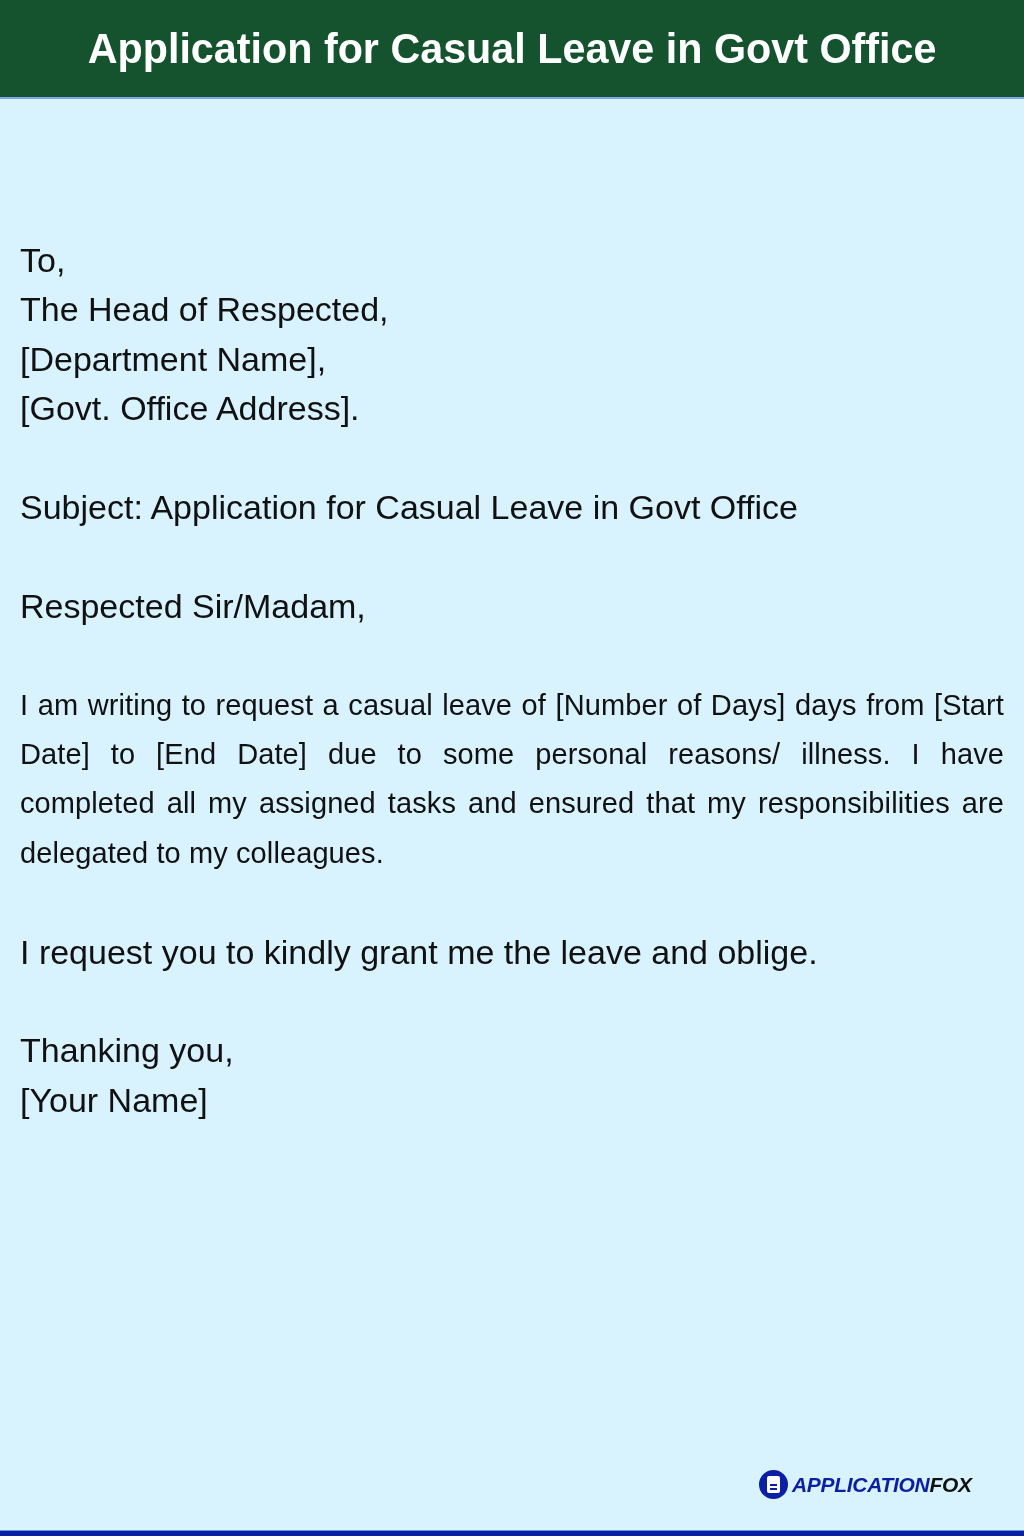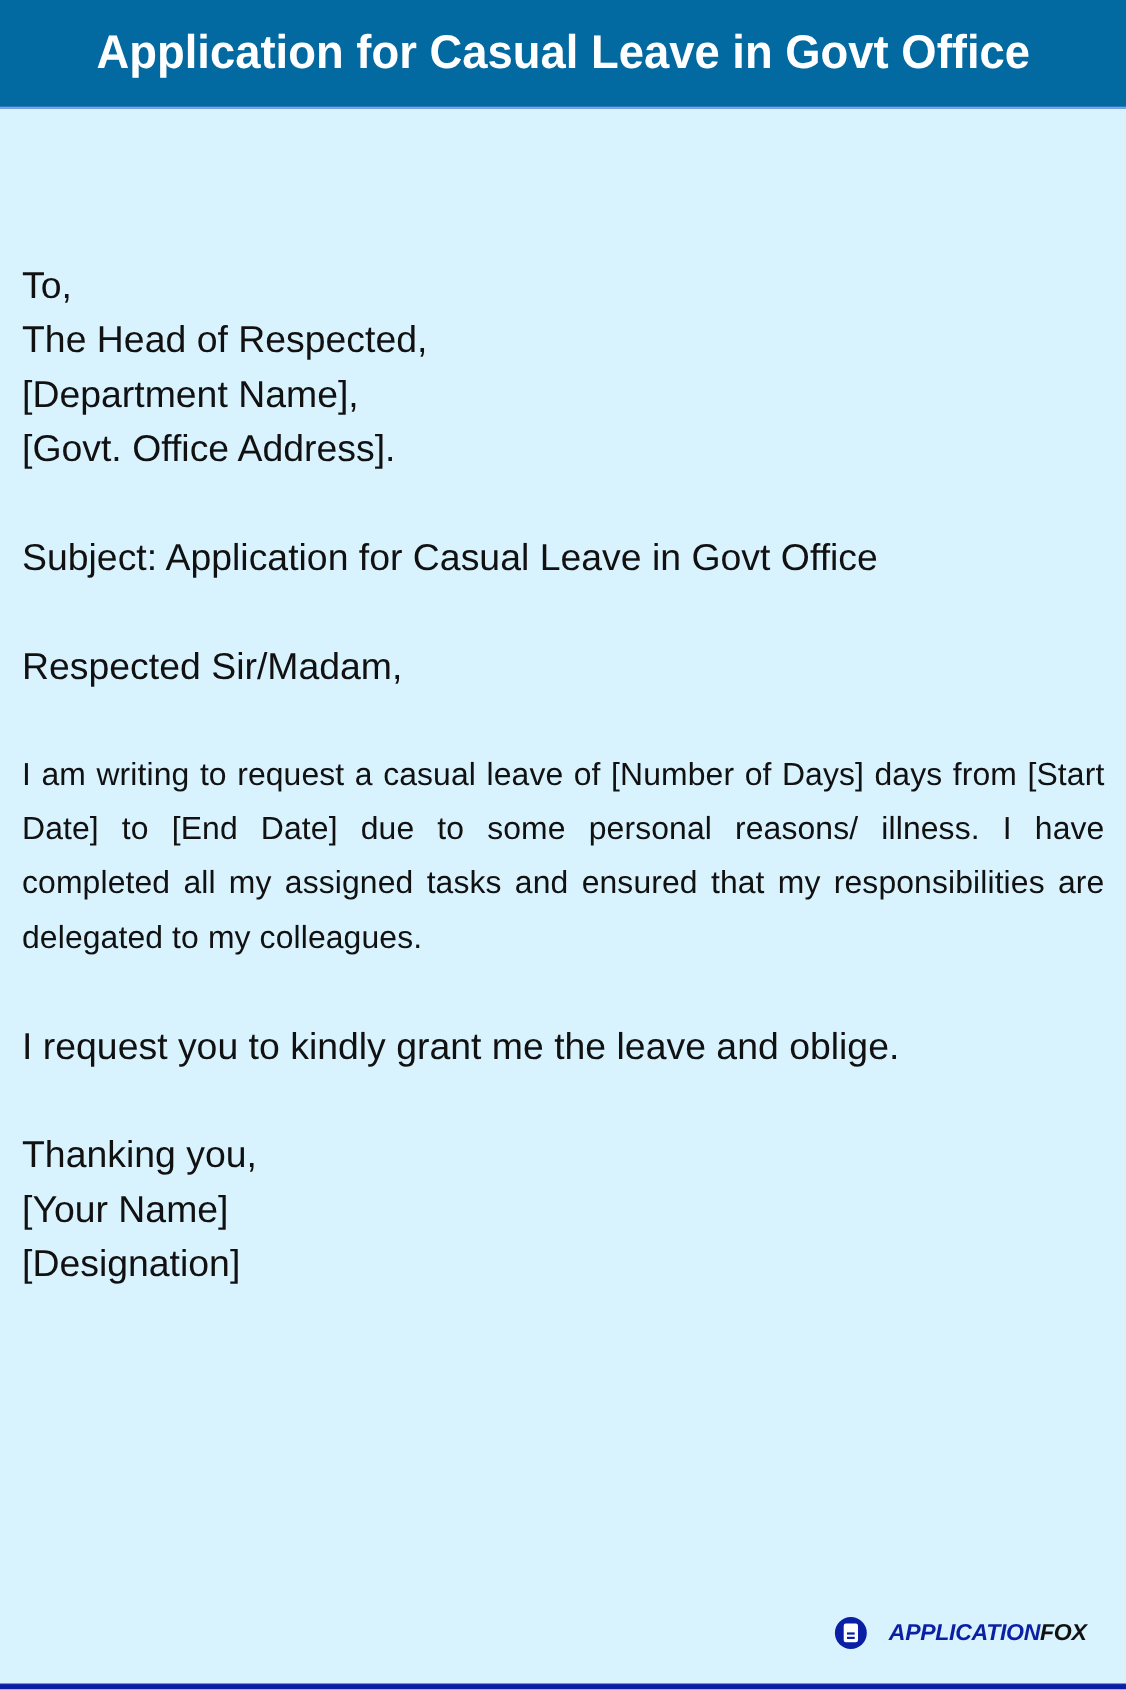--- a/index.html
+++ b/index.html
@@ -13,21 +13,21 @@
       position: relative;
       overflow: hidden;
       font-family: "Liberation Sans", "DejaVu Sans", sans-serif;
       color: #111111;
     }
     .header {
       position: absolute;
       left: 0; top: 0;
       width: 1024px;
       height: 97px;
-      background: #0369a1;
+      background: #14532d;
       border-bottom: 2px solid #7fa5e8;
       display: flex;
       align-items: center;
       justify-content: center;
     }
     .header-title {
       color: #ffffff;
       font-family: "Liberation Sans", sans-serif;
       font-weight: bold;
       font-size: 43px;
@@ -67,21 +67,21 @@
       height: 5px;
       background: #0a1fa3;
       border-top: 1px solid #6f96de;
     }
     .brand {
       position: absolute;
       left: 759px;
       top: 1470px;
       display: flex;
       align-items: center;
-      gap: 20px;
+      gap: 4px;
     }
     .brand-logo {
       width: 29px;
       height: 29px;
       border-radius: 50%;
       background: #0a1fa3;
       position: relative;
     }
     .brand-logo .doc {
       position: absolute;
@@ -131,21 +131,20 @@
   <span class="gap"></span>
   <span class="line">Respected Sir/Madam,</span>
   <span class="gap"></span>
   <div class="para">I am writing to request a casual leave of [Number of Days] days from [Start Date] to [End Date] due to some personal reasons/ illness. I have completed all my assigned tasks and ensured that my responsibilities are delegated to my colleagues.</div>
   <span class="gap"></span>
   <span class="line">I request you to kindly grant me the leave and oblige.</span>
   <span class="gap"></span>
   <div>
     <span class="line">Thanking you,</span>
     <span class="line">[Your Name]</span>
-    <span class="line">[Designation]</span>
   </div>
 </div>
 
 <div class="brand">
   <div class="brand-logo">
     <div class="doc"></div>
   </div>
   <div class="brand-text">
     <span class="brand-a">APPLICATION</span><span class="brand-b">FOX</span>
   </div>

